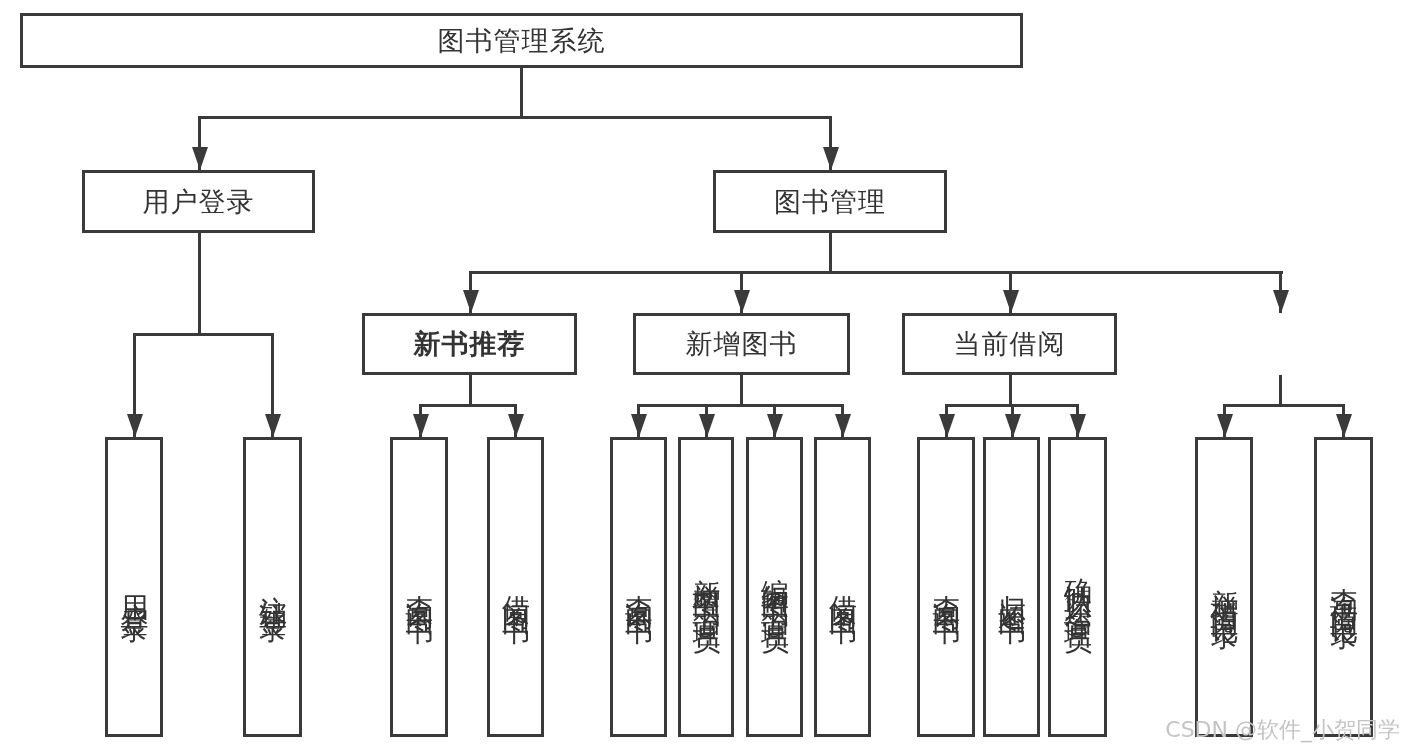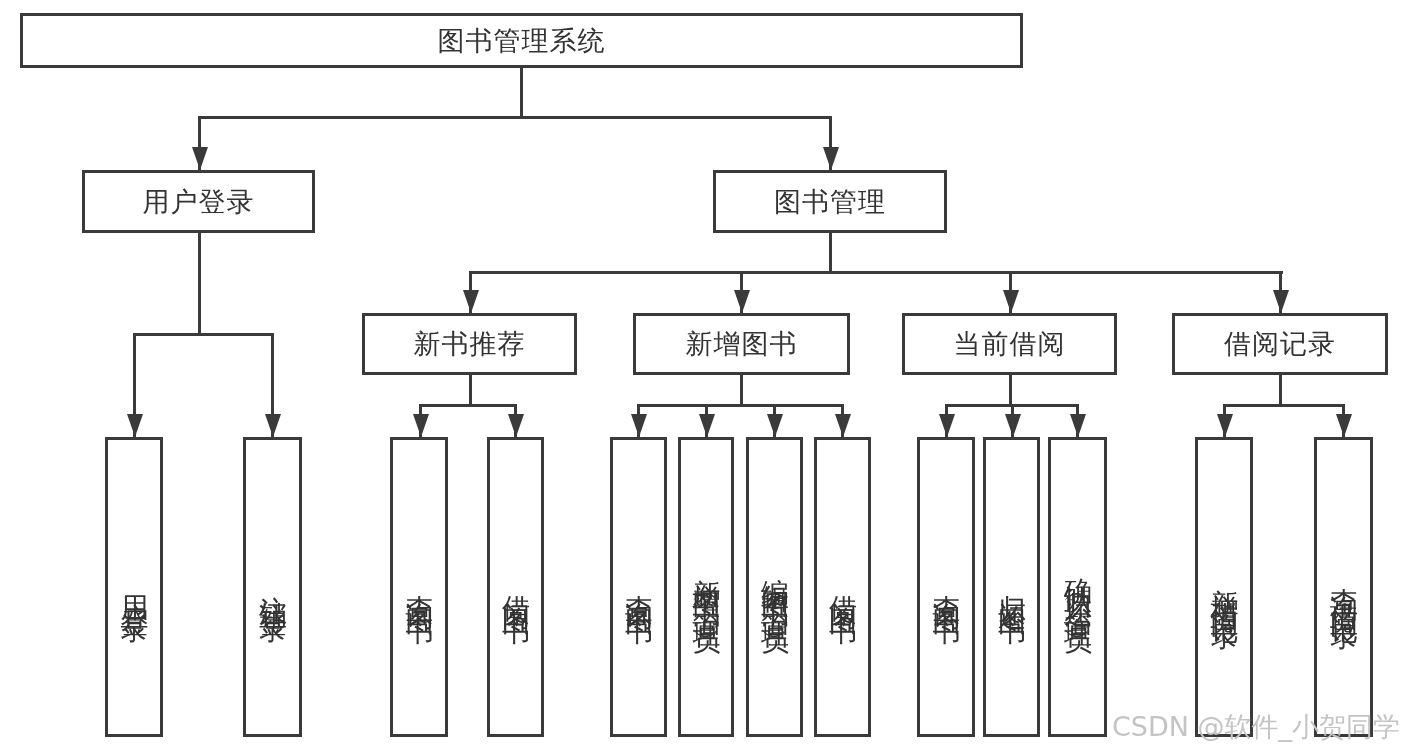--- a/index.html
+++ b/index.html
@@ -48,21 +48,21 @@
     transform: translateX(-50%);
     width: 0; height: 0;
     border-left: 8px solid transparent;
     border-right: 8px solid transparent;
     border-top: 23px solid var(--line);
   }
   .watermark {
     position: absolute;
     right: 5px;
     bottom: 2px;
-    font-size: 27px;
+    font-size: 22px;
     color: var(--watermark);
     z-index: 3;
     white-space: nowrap;
   }
 </style>
 </head>
 <body>
 
 <div id="canvas">
 
@@ -87,31 +87,28 @@
   <div class="drop" style="left:133px; top:335px; height:102px;"></div>
   <div class="drop" style="left:271px; top:335px; height:102px;"></div>
 
   <div class="vline" style="left:829px; top:233px; height:40px;"></div>
   <div class="hline" style="left:469px; top:271px; width:814px;"></div>
   <div class="drop" style="left:469px; top:273px; height:40px;"></div>
   <div class="drop" style="left:740px; top:273px; height:40px;"></div>
   <div class="drop" style="left:1009px; top:273px; height:40px;"></div>
   <div class="drop" style="left:1279px; top:273px; height:40px;"></div>
 
-  <div class="box box-h" style="left:362px; top:313px; width:215px; height:62px;">
+  <div class="box box-h" style="left:362px; top:313px; width:215px; height:62px;font-weight:bold;">
     <span>新书推荐</span>
   </div>
   <div class="box box-h" style="left:633px; top:313px; width:217px; height:62px;">
     <span>新增图书</span>
   </div>
   <div class="box box-h" style="left:902px; top:313px; width:215px; height:62px;">
     <span>当前借阅</span>
-  </div>
-  <div class="box box-h" style="left:1172px; top:313px; width:216px; height:62px;">
-    <span>借阅记录</span>
   </div>
 
   <div class="vline" style="left:469px; top:375px; height:31px;"></div>
   <div class="hline" style="left:419px; top:404px; width:98px;"></div>
   <div class="drop" style="left:419px; top:406px; height:31px;"></div>
   <div class="drop" style="left:514px; top:406px; height:31px;"></div>
 
   <div class="vline" style="left:740px; top:375px; height:31px;"></div>
   <div class="hline" style="left:637px; top:404px; width:207px;"></div>
   <div class="drop" style="left:637px; top:406px; height:31px;"></div>

